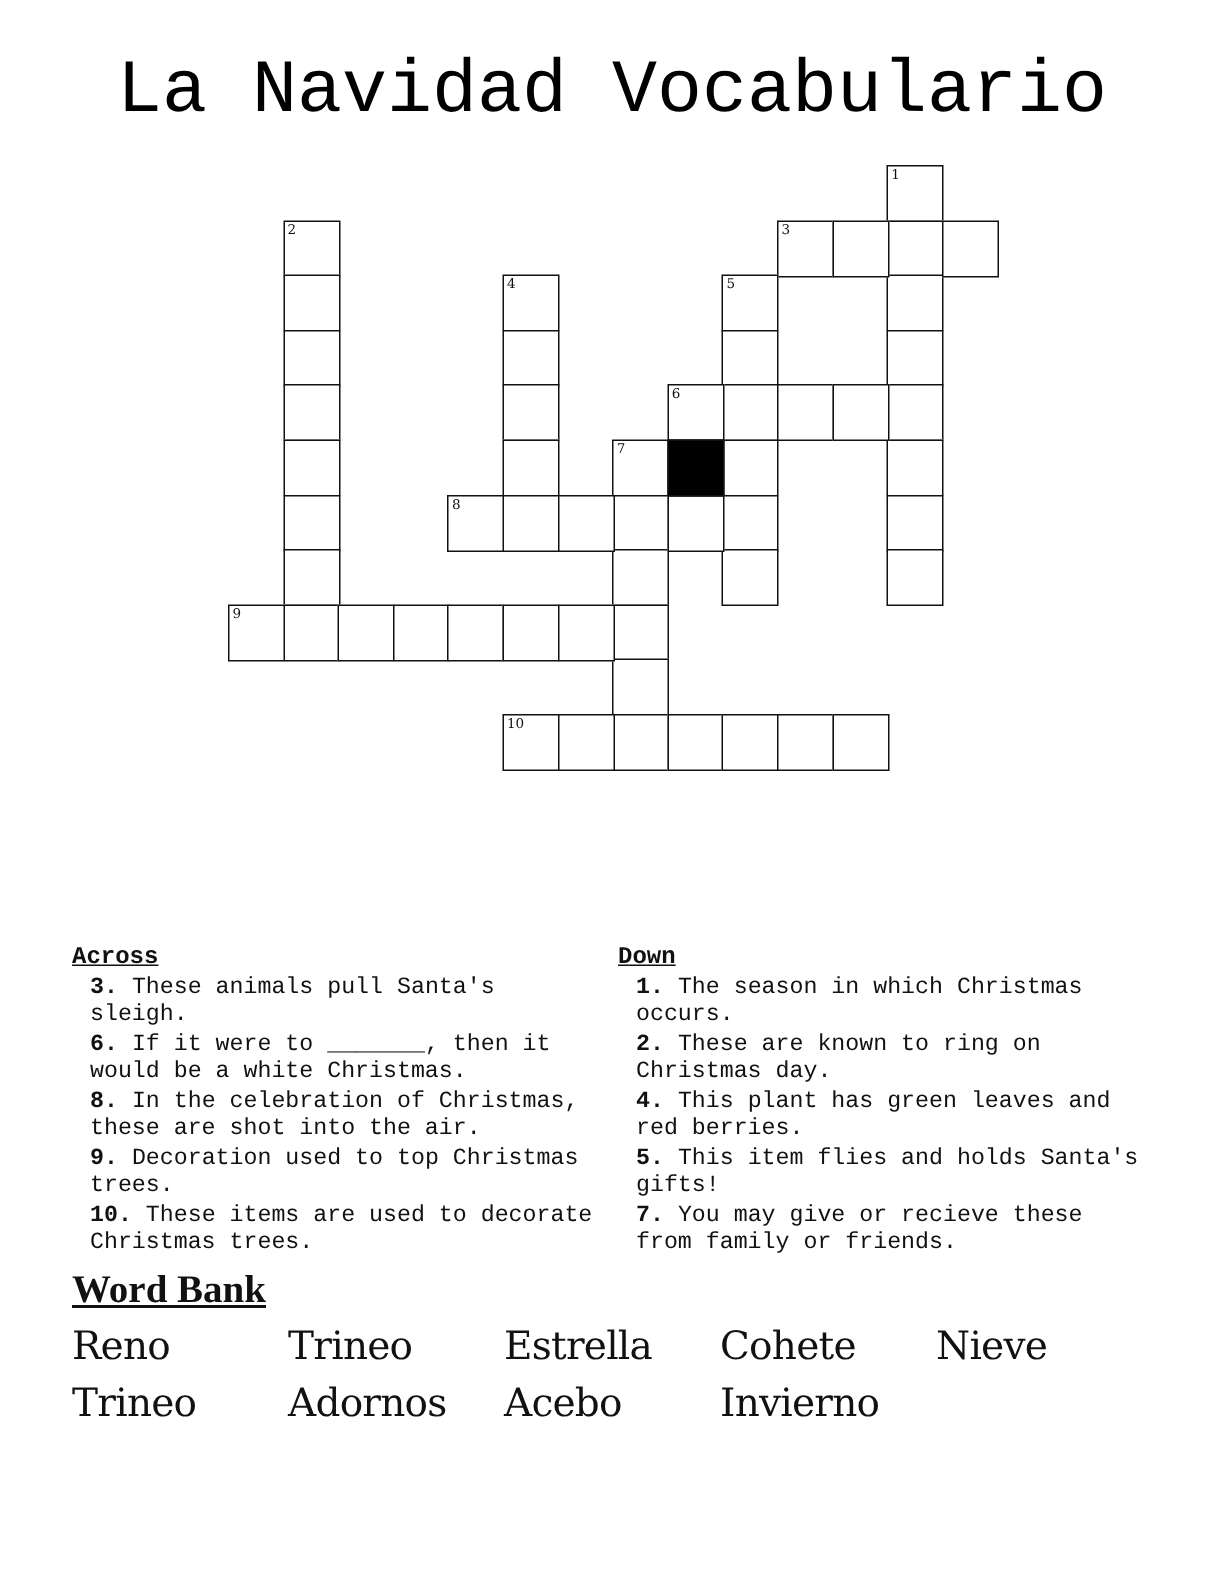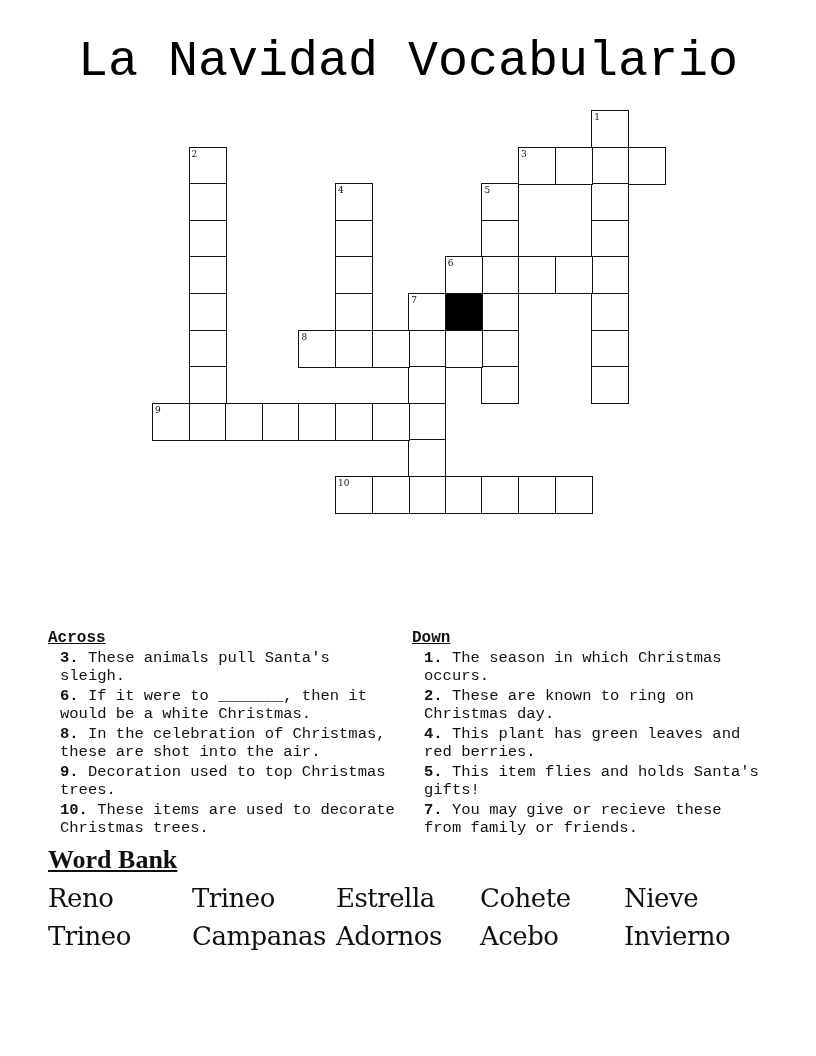--- a/index.html
+++ b/index.html
@@ -150,17 +150,16 @@
 </div>
 
 <div class="wb-title">Word Bank</div>
 <div class="wordbank">
   <div>Reno</div>
   <div>Trineo</div>
   <div>Estrella</div>
   <div>Cohete</div>
   <div>Nieve</div>
   <div>Trineo</div>
-  <div>Campanas</div>
   <div>Adornos</div>
   <div>Acebo</div>
   <div>Invierno</div>
 </div>
 
 </body></html>

